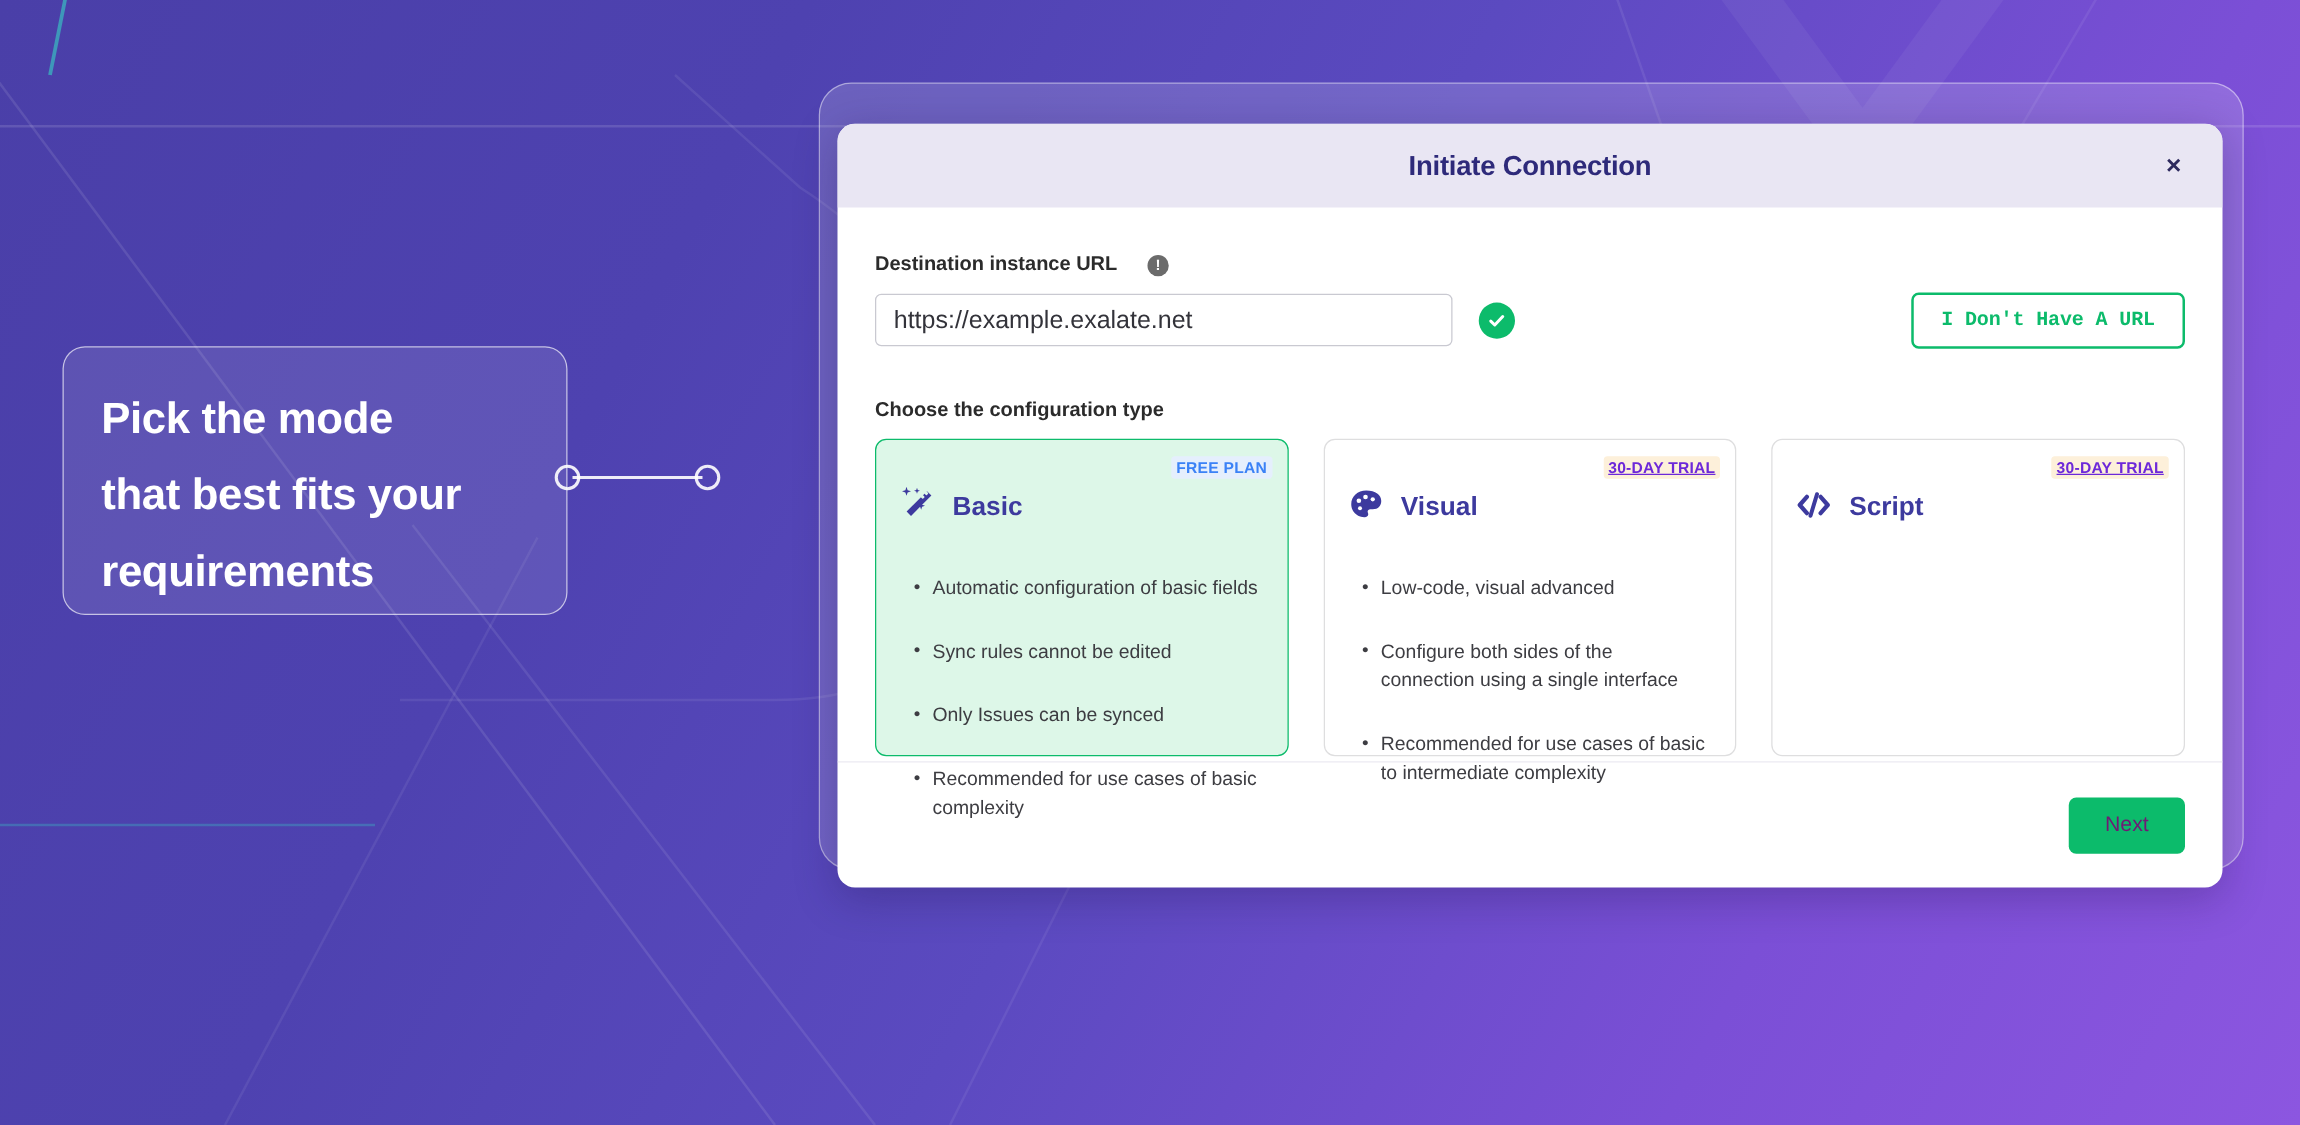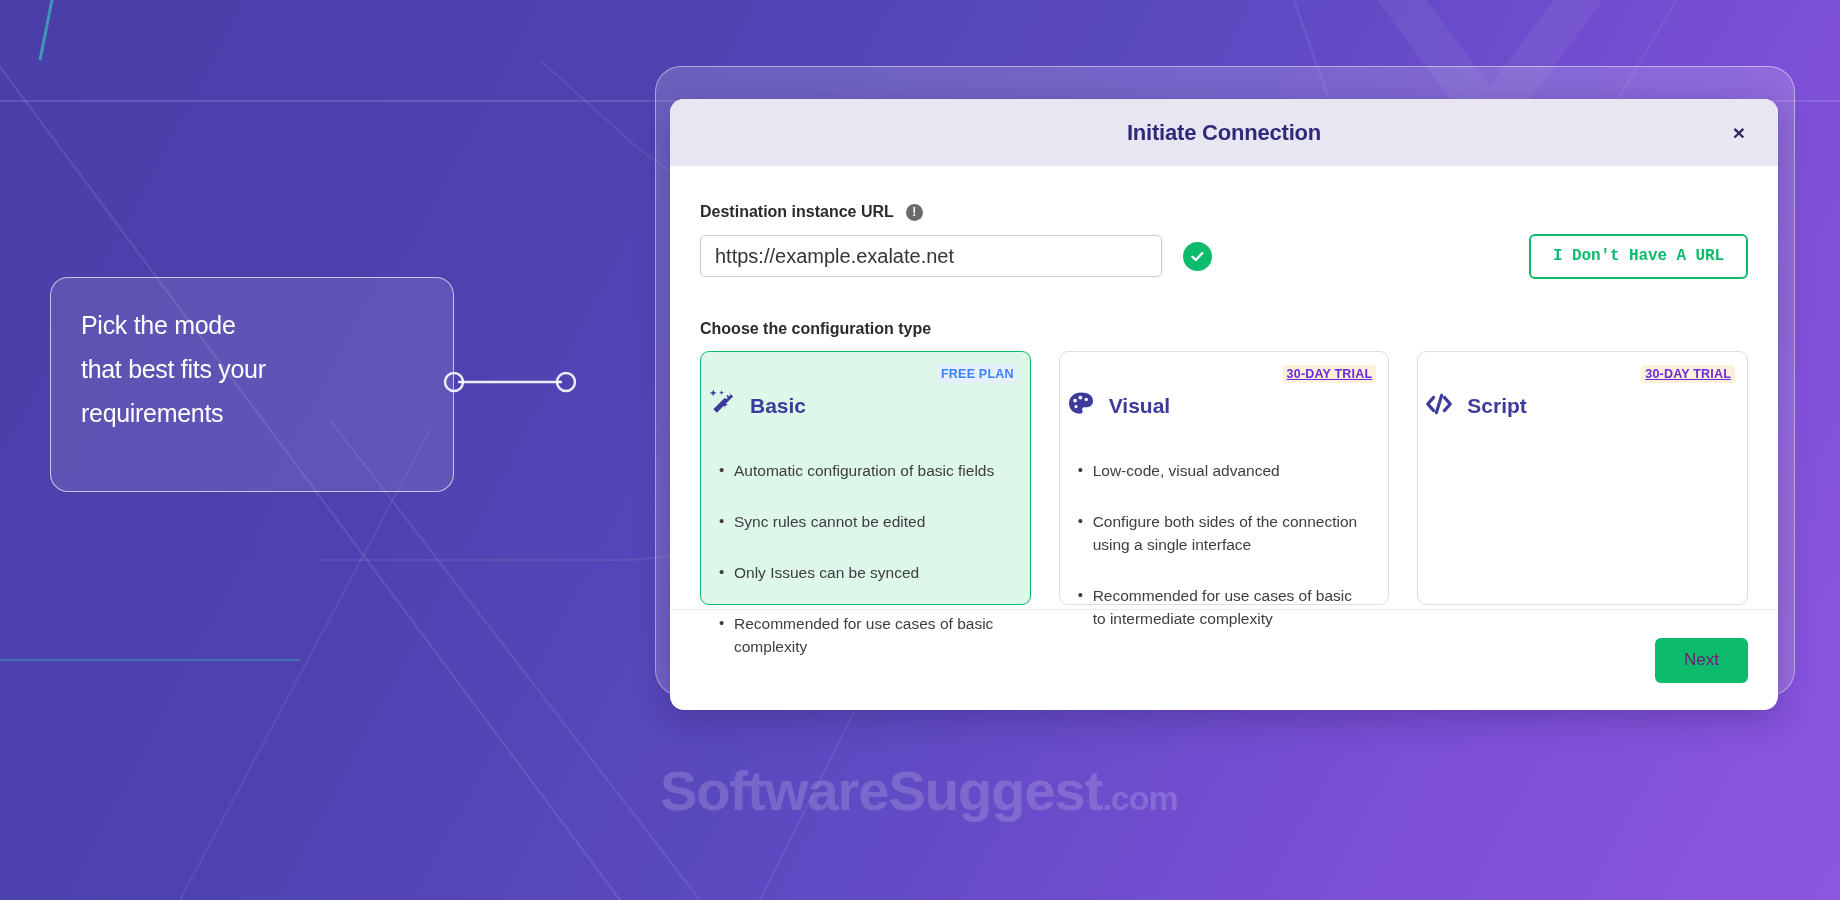--- a/index.html
+++ b/index.html
@@ -33,22 +33,22 @@
     top: 277px;
     width: 404px;
     height: 215px;
     border: 1.5px solid rgba(255,255,255,0.65);
     border-radius: 18px;
     background: rgba(255,255,255,0.10);
     padding: 26px 30px 0 30px;
   }
   #callout-text {
     color: #ffffff;
-    font-size: 25px;
-    font-weight: normal;
+    font-size: 35px;
+    font-weight: bold;
     line-height: 1.75;
     letter-spacing: -0.3px;
     white-space: pre-line;
   }
 
   
   #connector { position: absolute; left: 440px; top: 362px; width: 140px; height: 40px; }
 
   
   #modal-frame {
@@ -109,21 +109,21 @@
 
   #modal-body {
     flex: 1;
     padding: 37px 30px 0 30px;
   }
 
   
   .field-label {
     display: flex;
     align-items: center;
-    gap: 12px;
+    gap: 24px;
     font-size: 16px;
     font-weight: bold;
     color: #2b2b2b;
     margin-bottom: 13px;
     text-align: right;
   }
   .info-icon {
     width: 17px; height: 17px;
     border-radius: 50%;
     background: #6b6b6b;
@@ -189,21 +189,21 @@
     gap: 28px;
     margin-top: 13px;
   }
   .card {
     position: relative;
     width: 336px;
     height: 254px;
     border: 1px solid #dededf;
     border-radius: 9px;
     background: #ffffff;
-    padding: 16px 16px 0 4px;
+    padding: 16px 16px 0 16px;
     cursor: pointer;
   }
   .card.selected {
     background: #ddf7e8;
     border: 1.5px solid #0cbb6b;
   }
   .badge {
     position: absolute;
     right: 12px;
     top: 13px;
@@ -423,17 +423,14 @@
 
       </div>
     </div>
 
     <div id="modal-footer">
       <button id="next-button">Next</button>
     </div>
 
   </div>
 
-  <div id="watermark">
-    <span>SoftwareSuggest</span><span class="tld">.com</span>
-  </div>
 
 </div>
 
 </body></html>

